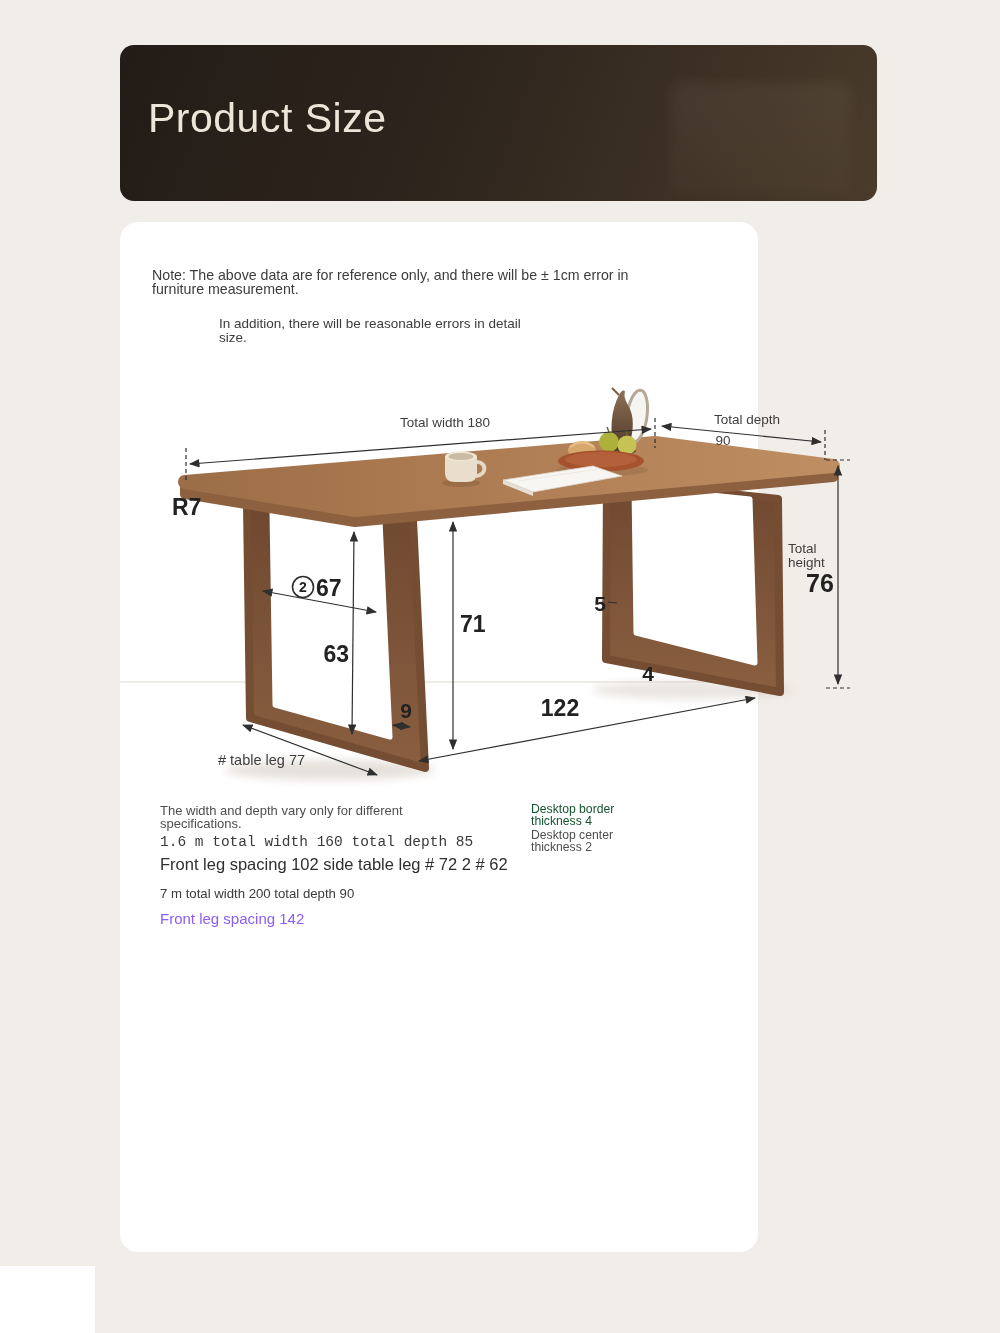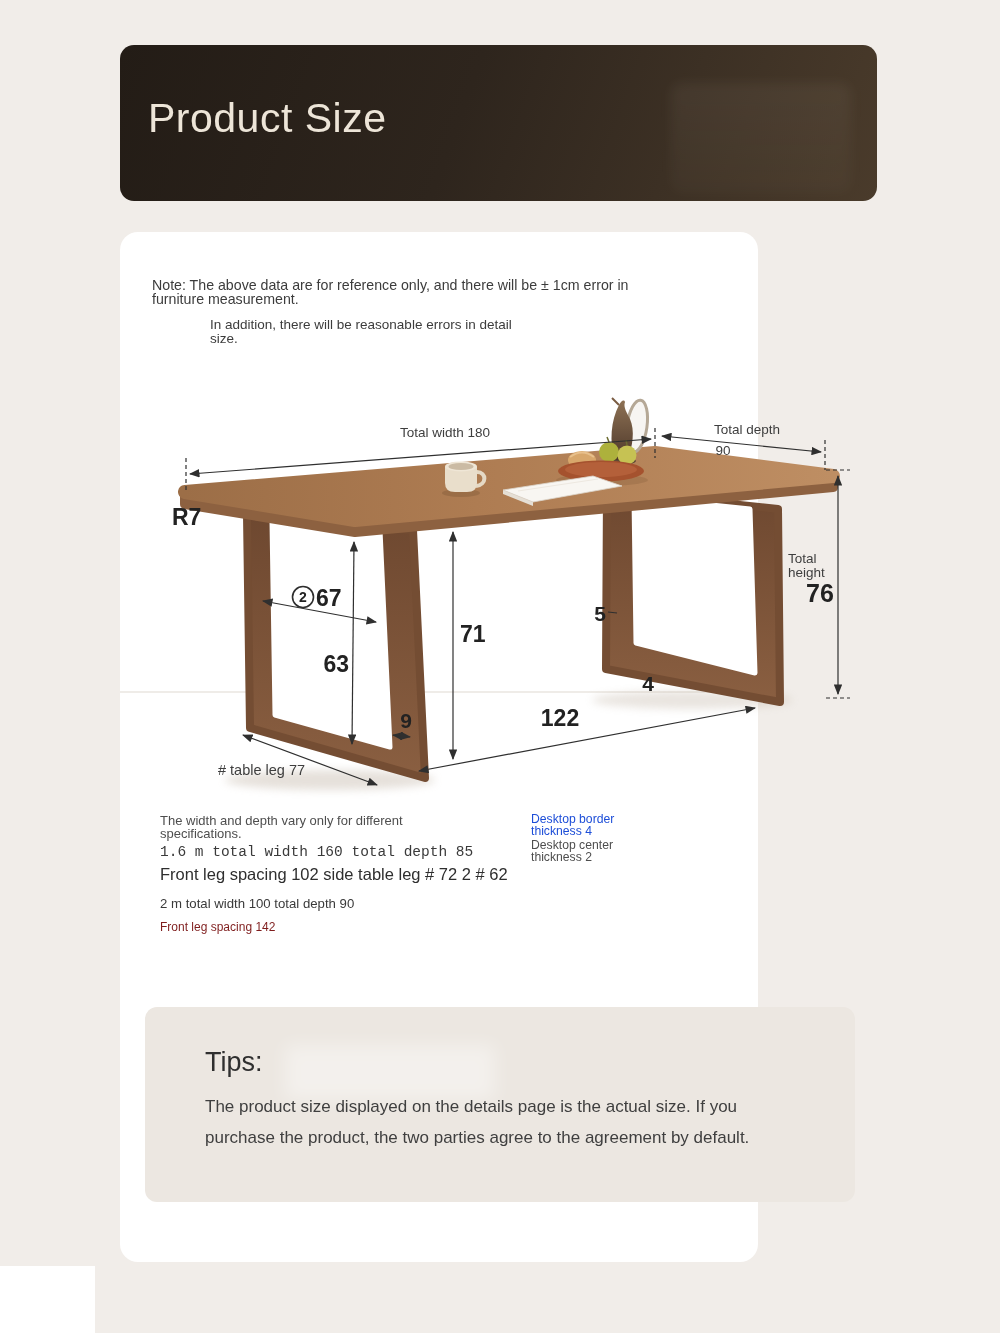--- a/index.html
+++ b/index.html
@@ -6,34 +6,34 @@
   .page{position:relative;width:1000px;height:1333px;background:#F1EDE9;overflow:hidden;
         font-family:"Liberation Sans", sans-serif;}
   
   .header-card{position:absolute;left:120px;top:45px;width:757px;height:156px;border-radius:14px;
         background:linear-gradient(110deg,#231C16 0%,#2E251D 45%,#4A3B2B 100%);}
   .header-title{position:absolute;left:28px;top:50px;margin:0;font-size:41px;font-weight:400;
         letter-spacing:.5px;color:#EDE5D8;}
   .brand-watermark{position:absolute;right:26px;top:38px;width:180px;height:110px;border-radius:10px;
         background:linear-gradient(rgba(255,240,220,.055),rgba(255,240,220,.025));filter:blur(6px);}
   
-  .card{position:absolute;left:120px;top:232px;width:638px;height:1030px;border-radius:18px;background:#FFFFFF;}
+  .card{position:absolute;left:120px;top:222px;width:638px;height:1030px;border-radius:18px;background:#FFFFFF;}
   .note1{position:absolute;left:32px;top:46px;width:532px;margin:0;font-size:14.2px;line-height:14px;color:#3C3C3C;}
-  .note2{position:absolute;left:87px;top:83px;width:330px;margin:3px;font-size:13.5px;line-height:13.5px;color:#3C3C3C;}
+  .note2{position:absolute;left:87px;top:83px;width:330px;margin:12px;font-size:13.5px;line-height:13.5px;color:#3C3C3C;}
   .note3{position:absolute;left:87px;top:122px;margin:0;font-size:17px;color:#2B2B2B;}
   .diagram{position:absolute;left:0;top:158px;width:755px;height:420px;}
   
   .spec{position:absolute;margin:8px;color:#333;}
   .sp1{left:32px;top:574px;width:278px;font-size:13px;line-height:13px;color:#4E4E4E;}
   .sp2{left:32px;top:604px;font-size:14.5px;color:#3A3A3A;font-family:Liberation Mono, monospace;}
   .sp3{left:32px;top:625px;font-size:16.5px;color:#2E2E2E;}
   .sp4{left:32px;top:656px;font-size:13.2px;color:#3A3A3A;}
-  .sp5{left:32px;top:680px;font-size:12px;color:#7f1d1d;}
+  .sp5{left:32px;top:680px;font-size:15px;color:#8b5cf6;}
   .sp6{left:32px;top:702px;width:340px;font-size:12.6px;line-height:12.5px;color:#4E4E4E;}
-  .spr1{left:403px;top:574px;width:96px;font-size:12.2px;line-height:11.8px;color:#1d4ed8;}
+  .spr1{left:403px;top:574px;width:96px;font-size:12.2px;line-height:11.8px;color:#14532d;}
   .spr2{left:403px;top:600px;width:96px;font-size:12.2px;line-height:11.8px;color:#4E4E4E;}
   
   .tips{position:absolute;left:25px;top:775px;width:710px;height:195px;border-radius:12px;background:#ECE7E1;}
   .tips-wm{position:absolute;left:140px;top:38px;width:210px;height:55px;background:rgba(255,255,255,.4);filter:blur(9px);}
   .tips-title{position:absolute;left:60px;top:40px;margin:0;font-size:27px;font-weight:400;color:#2F2F2F;}
   .tips-body{position:absolute;left:60px;top:84px;width:595px;margin:0;font-size:17px;line-height:31px;color:#3F3F3F;}
   .corner-patch{position:absolute;left:0;top:1266px;width:95px;height:67px;background:#FFFFFF;}
   
   .dim-line{stroke:#2F2F2F;stroke-width:1.2;fill:none;}
   .dim-dash{stroke:#2F2F2F;stroke-width:1.2;stroke-dasharray:4 3;fill:none;}
@@ -191,28 +191,23 @@
 
       <g>
         <line class="dim-line" x1="123" y1="345" x2="257" y2="395" marker-start="url(#ah)" marker-end="url(#ah)"></line>
         <text class="dim-label" x="98" y="385" style="font-size:14.5px"># table leg 77</text>
       </g>
     </svg>
 
     <p class="spec sp1">The width and depth vary only for different specifications.</p>
     <p class="spec sp2">1.6 m total width 160 total depth 85</p>
     <p class="spec sp3">Front leg spacing 102 side table leg # 72 2 # 62</p>
-    <p class="spec sp4">2 m total width 100 total depth 90</p>
+    <p class="spec sp4">7 m total width 200 total depth 90</p>
     <p class="spec sp5">Front leg spacing 142</p>
     <p class="spec spr1">Desktop border thickness 4</p>
     <p class="spec spr2">Desktop center thickness 2</p>
 
-    <div class="tips">
-      <div class="tips-wm"></div>
-      <h2 class="tips-title">Tips:</h2>
-      <p class="tips-body">The product size displayed on the details page is the actual size. If you purchase the product, the two parties agree to the agreement by default.</p>
-    </div>
 
   </section>
 
   <div class="corner-patch"></div>
 
 </div>
 
 </body></html>

